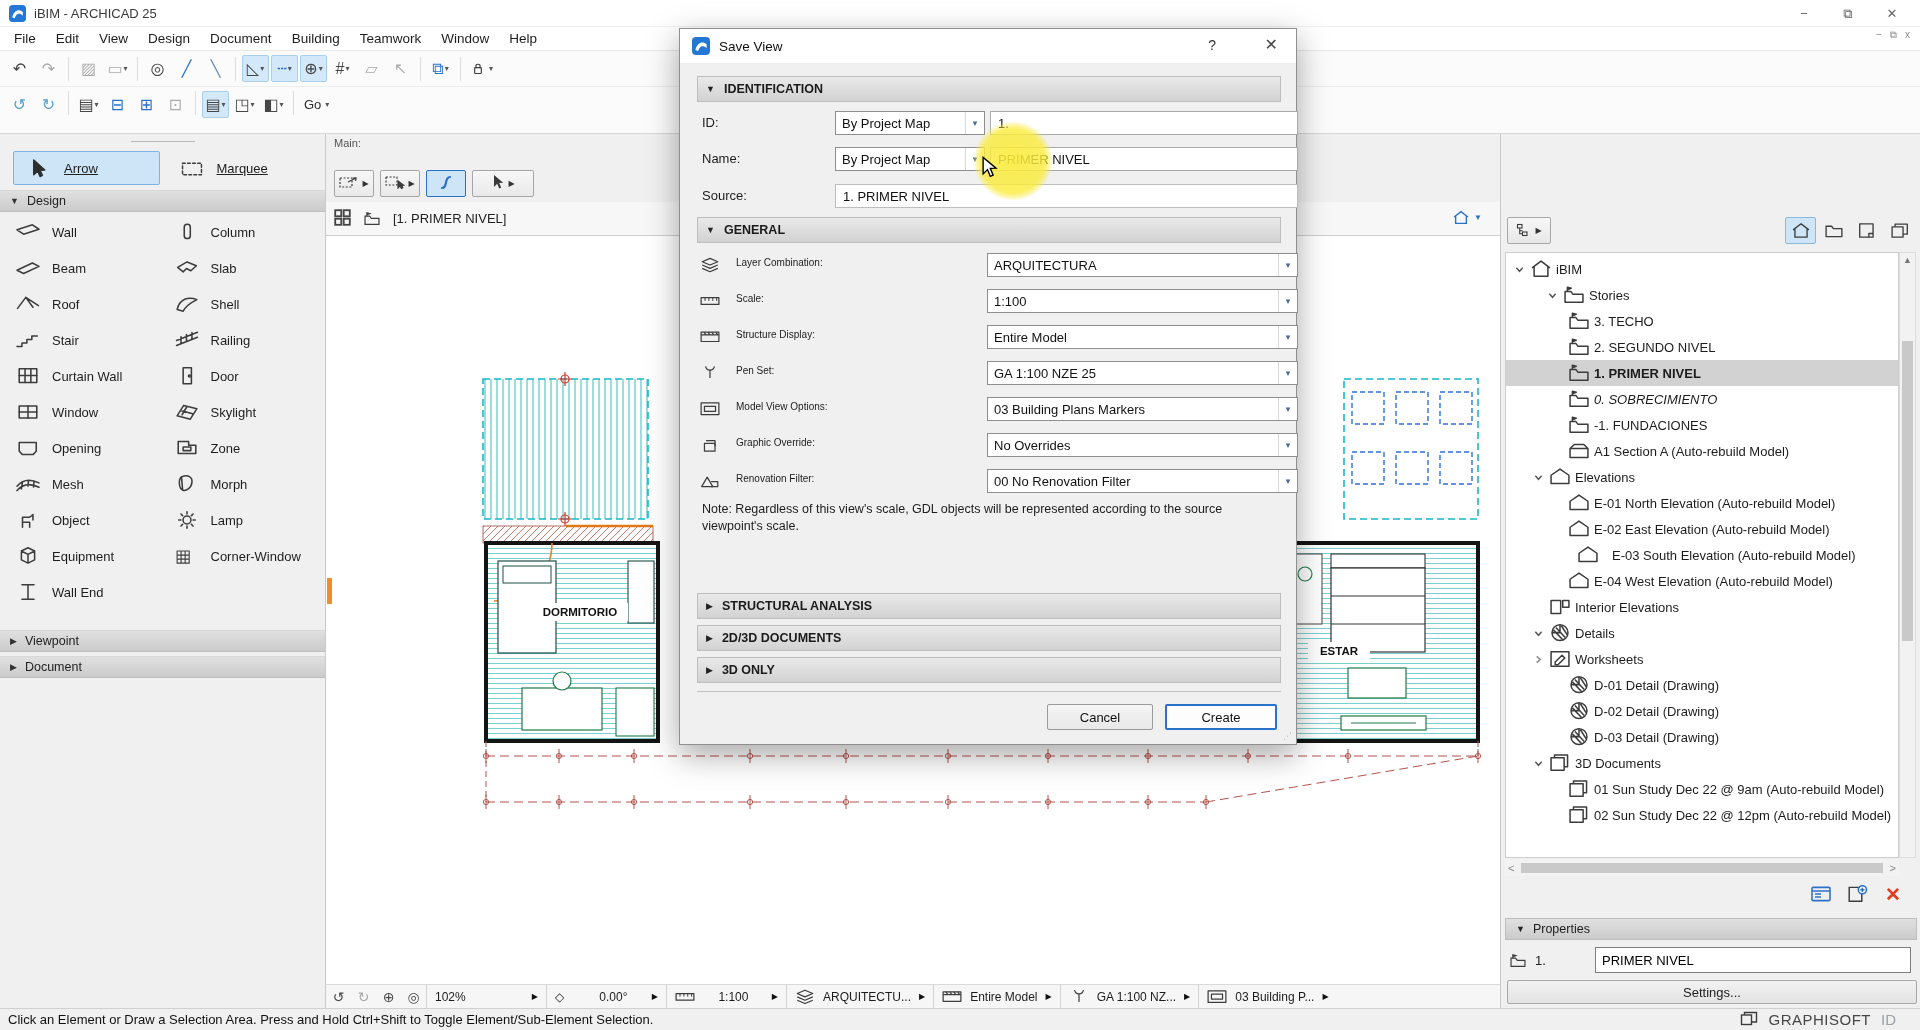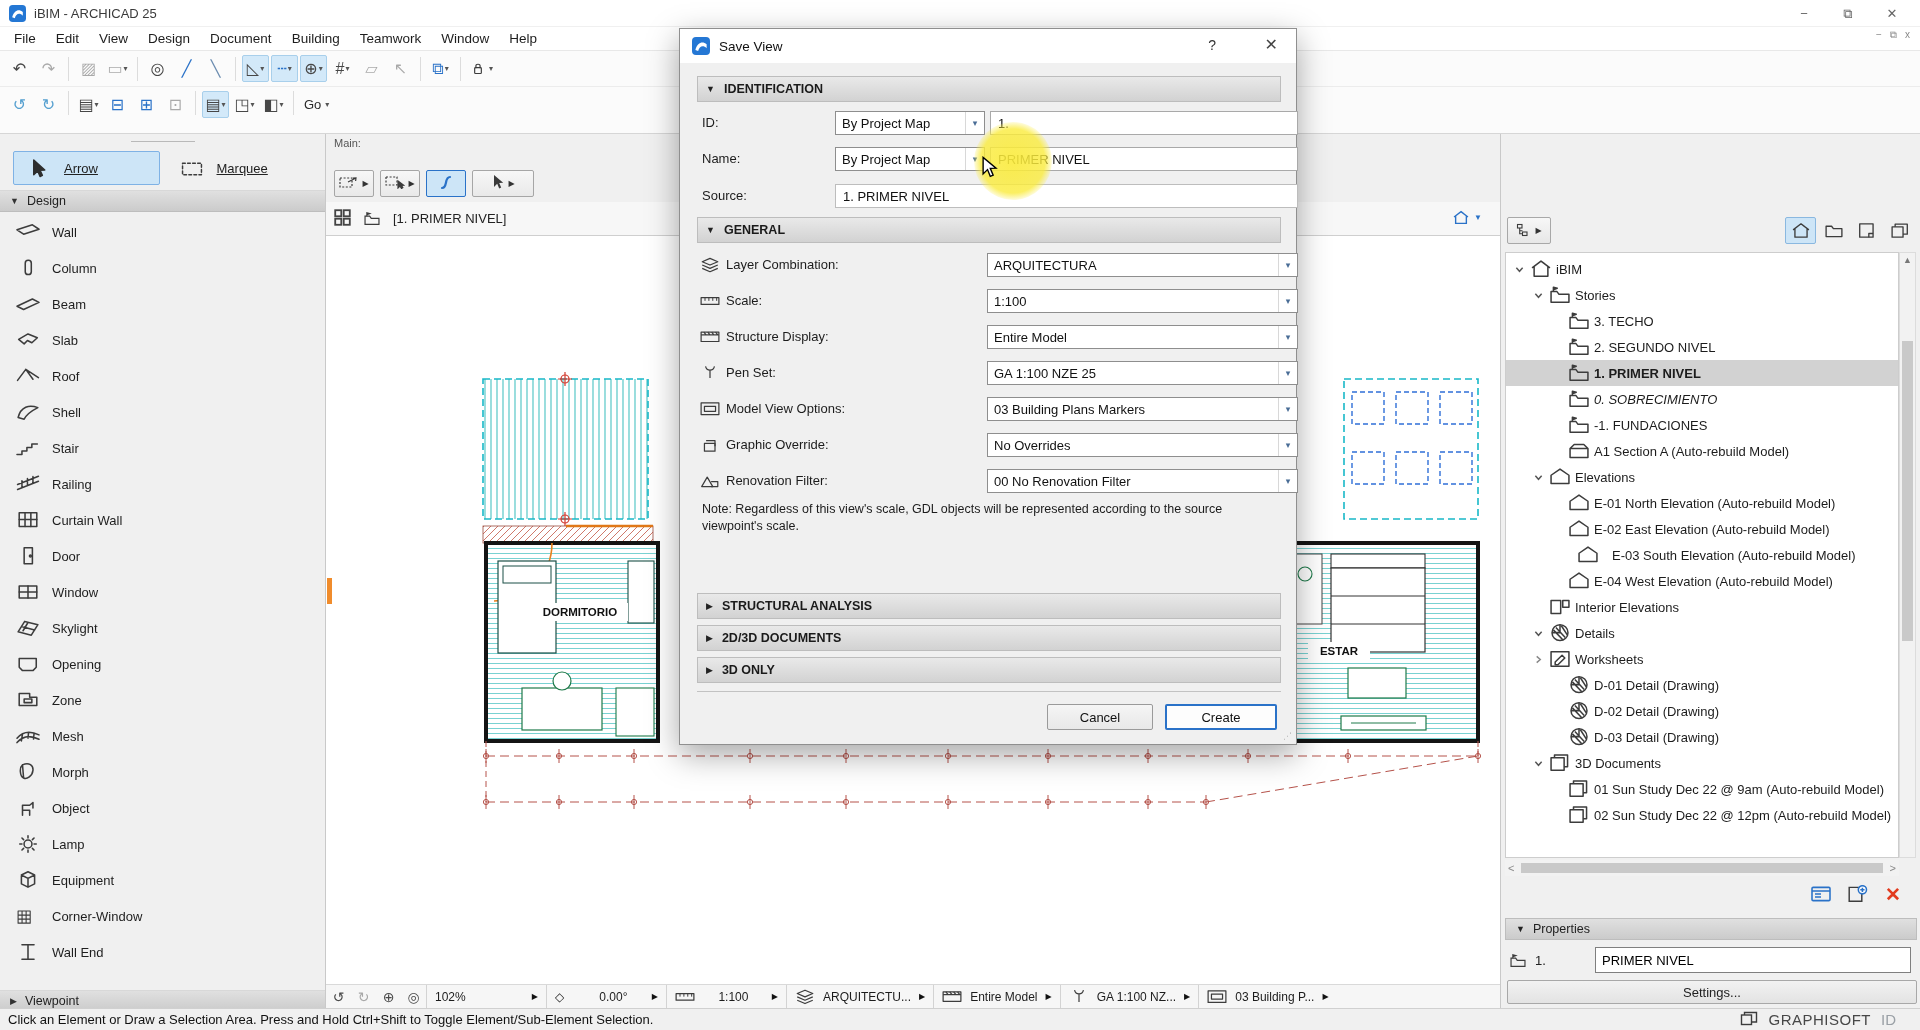--- a/index.html
+++ b/index.html
@@ -29,21 +29,21 @@
   
   .toolbox{position:absolute;left:0;top:134px;width:326px;height:874px;background:#f0f0f0;border-right:1px solid #c9c9c9;}
   .tb-handle{height:14px;display:flex;align-items:center;justify-content:center;}
   .tb-handle div{width:64px;height:0;border-top:1px solid #b9b9b9;}
   .selrow{display:flex;height:40px;align-items:center;padding:0 13px;gap:6px;text-decoration:underline;}
   .seltool{flex:1;height:34px;display:flex;align-items:center;gap:10px;padding-left:10px;border:1px solid transparent;border-radius:2px;}
   .seltool.selected{background:#cde5f7;border-color:#7fb2e5;}
   .tool-label{font-size:13px;color:#1e1e1e;}
   .tb-header{height:22px;margin-top:2px;background:linear-gradient(#e0e0e0,#cbcbcb);border-top:1px solid #d8d8d8;border-bottom:1px solid #bdbdbd;display:flex;align-items:center;padding-left:10px;gap:8px;font-size:12.5px;color:#222;}
   .tb-header .tri{font-size:9px;color:#333;}
-  .toolgrid{display:grid;grid-template-columns:1fr;padding:2px 4px;}
+  .toolgrid{display:grid;grid-template-columns:1fr 1fr;padding:2px 4px;}
   .toolitem{height:36px;display:flex;align-items:center;gap:8px;padding-left:8px;border-radius:2px;}
   .ticon{width:32px;height:22px;display:flex;align-items:center;justify-content:center;}
   .ticon svg{width:30px;height:21px;}
   .hdr-gap{height:14px;}
   
   .canvas{position:absolute;left:326px;top:134px;width:1174px;height:874px;background:#5eead4;}
   .canvas-top{position:absolute;left:0;top:0;width:100%;height:102px;background:#f0f0f0;}
   .main-label{position:absolute;left:8px;top:3px;font-size:11px;color:#555;}
   .minibar{position:absolute;left:8px;top:34px;height:30px;display:flex;gap:6px;align-items:center;}
   .minibtn{height:27px;min-width:40px;background:linear-gradient(#f7f7f7,#e9e9e9);border:1px solid #a6a6a6;border-radius:2px;display:flex;align-items:center;justify-content:center;gap:3px;padding:0 4px;}
@@ -103,21 +103,21 @@
   .dlg-logo{width:18px;height:18px;margin:0 9px 0 12px;}
   .dlg-title{font-size:13.5px;color:#111;}
   .dlg-help{position:absolute;right:80px;top:8px;font-size:14px;color:#333;}
   .dlg-close{position:absolute;right:18px;top:6px;font-size:16px;color:#444;}
   .sect-bar{position:absolute;left:17px;width:584px;height:26px;background:linear-gradient(#e9e9e9,#d2d2d2);border:1px solid #bdbdbd;display:flex;align-items:center;gap:9px;padding-left:8px;font-size:12.5px;font-weight:bold;color:#1a1a1a;}
   .sect-bar .tri{font-size:9px;font-weight:normal;color:#222;}
   .drow{position:absolute;left:17px;width:584px;height:24px;}
   .drow .dlabel{position:absolute;left:5px;top:4px;font-size:13px;color:#1c1c1c;}
   .drow .dlicon{position:absolute;left:3px;top:3px;width:20px;height:17px;}
   .drow .dlicon svg{width:18px;height:16px;}
-  .drow .dlabel2{position:absolute;left:29px;top:4px;font-size:13px;color:#1c1c1c;text-align:center;}
+  .drow .dlabel2{position:absolute;left:39px;top:4px;font-size:10px;color:#1c1c1c;text-align:center;}
   .dropdown{position:absolute;top:0;height:24px;background:#fff;border:1px solid #8e8e8e;display:flex;align-items:center;font-size:13px;padding-left:6px;color:#111;}
   .dropdown .chev-box{position:absolute;right:0;top:0;width:19px;height:100%;border-left:1px solid #d8d8d8;display:flex;align-items:center;justify-content:center;color:#4a6d96;font-size:9px;}
   .vfield{position:absolute;top:0;height:24px;background:#fff;border:1px solid #a9a9a9;display:flex;align-items:center;padding-left:7px;font-size:13px;color:#111;}
   .dlg-note{position:absolute;left:22px;top:472px;width:576px;font-size:12.5px;color:#1c1c1c;line-height:1.35;}
   .dlg-sep{position:absolute;left:17px;top:662px;width:584px;border-top:1px solid #c2c2c2;}
   .dlg-btn{position:absolute;top:675px;height:26px;background:linear-gradient(#f5f5f5,#e8e8e8);border:1px solid #9a9a9a;border-radius:2px;font-size:13px;display:flex;align-items:center;justify-content:center;color:#111;}
   .btn-cancel{left:367px;width:106px;}
   .btn-create{left:485px;width:112px;border:2px solid #2a72c8;background:#fdfdfd;}
   .grip{position:absolute;right:3px;bottom:3px;color:#b0b0b0;font-size:9px;letter-spacing:1px;}
   
@@ -758,21 +758,21 @@
           <span class="chev"><svg viewBox="0 0 10 10" fill="none" stroke="#555" stroke-width="1.6">
               <path d="M1.5 3 L5 7 L8.5 3"></path>
             </svg></span>
           <span class="nicon">
             <svg viewBox="0 0 16 14" fill="none" stroke="#3c3c3c" stroke-width="1.1" stroke-linejoin="round" style="width:100%;height:100%">
               <path d="M1.5 6.5 L8 1.5 L14.5 6.5 M3 5.5 V12.5 H13 V5.5 M8 1.5 L11 3.8"></path>
             </svg>
           </span>
           <span>iBIM</span>
         </div>
-        <div class="trow" style="padding-left: 25px;">
+        <div class="trow" style="padding-left: 39px;">
           <span class="chev"><svg viewBox="0 0 10 10" fill="none" stroke="#555" stroke-width="1.6">
               <path d="M1.5 3 L5 7 L8.5 3"></path>
             </svg></span>
           <span class="nicon">
             <svg viewBox="0 0 16 14" fill="none" stroke="#3c3c3c" stroke-width="1.1" stroke-linejoin="round" style="width:100%;height:100%">
               <path d="M1.5 12.5 V4.8 H5.8 L7.3 6.8 H14.5 V12.5 Z"></path>
               <path d="M3.2 4.8 V1.6 L6 2.4 L3.2 3.4"></path>
             </svg>
           </span>
           <span>Stories</span>

